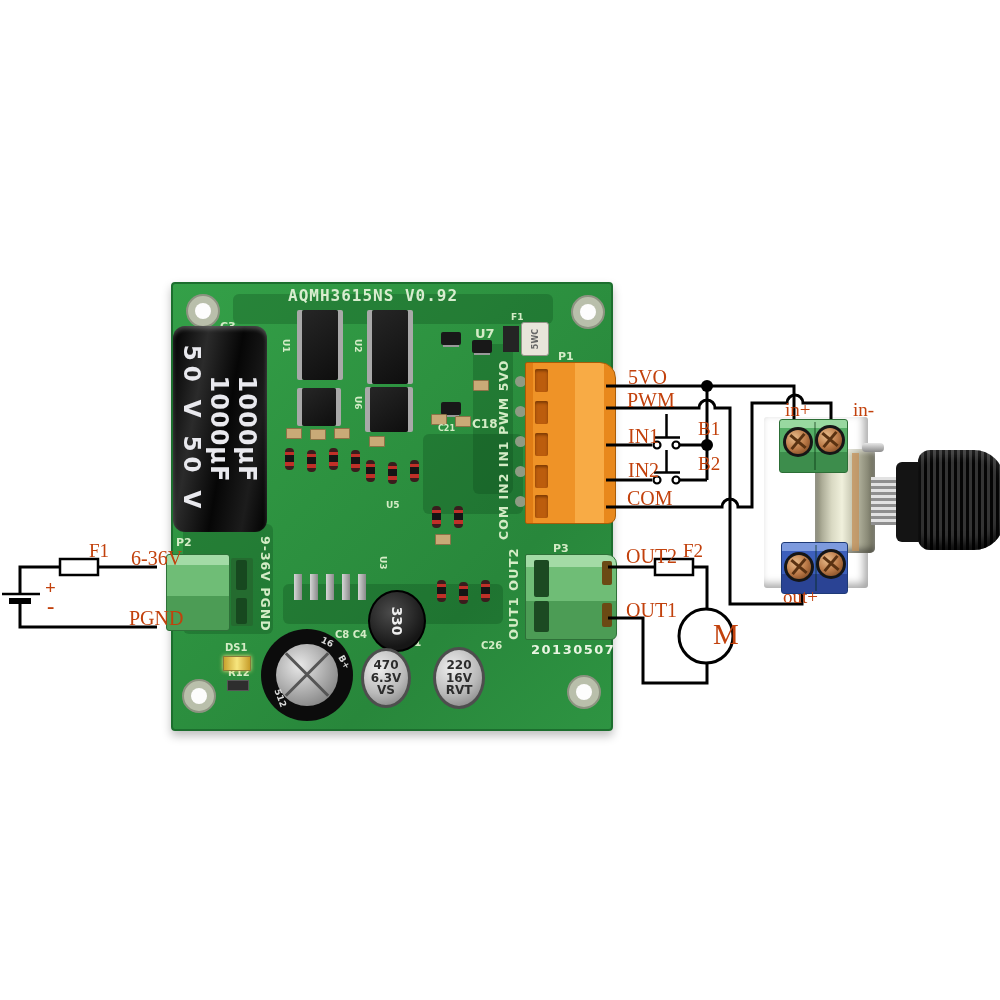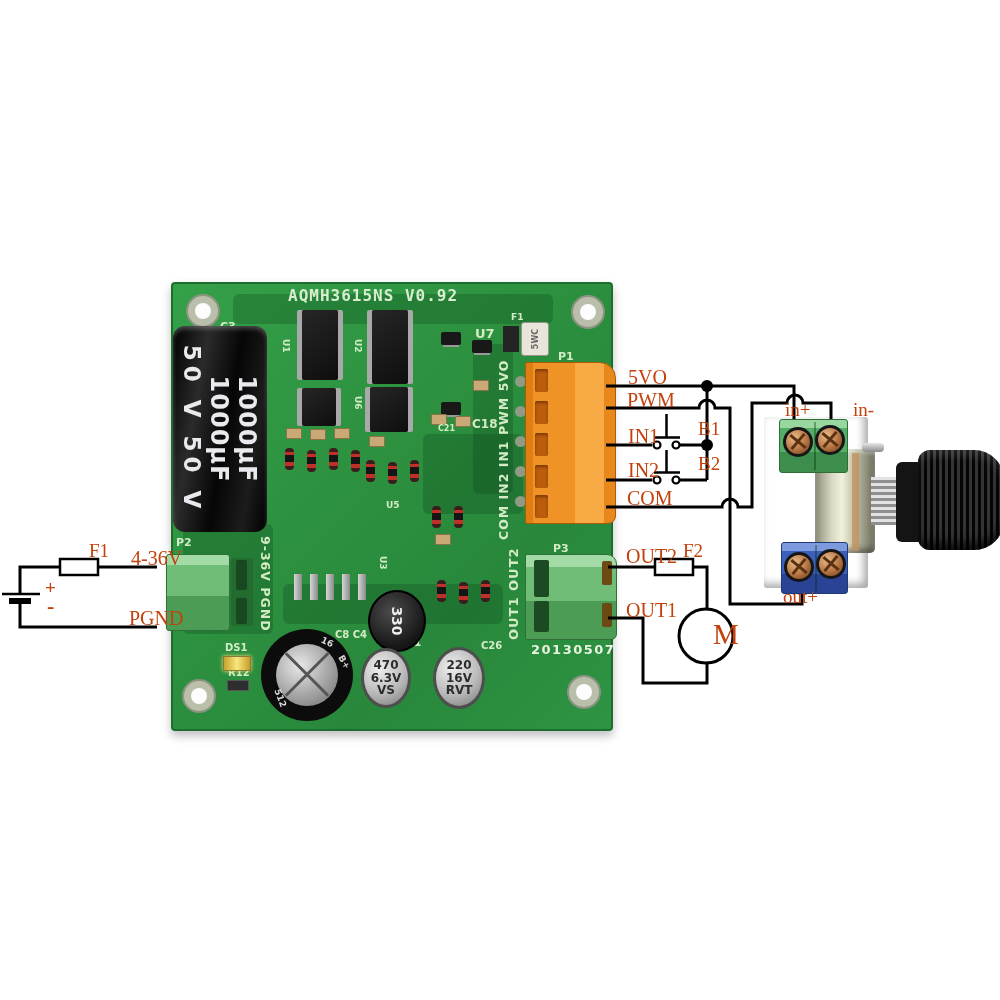--- a/index.html
+++ b/index.html
@@ -295,21 +295,21 @@
         </div>
       <div class="screwhole" style="left:34px;top:6px;">
           <div class="screw"></div>
         </div>
     </div>
   </div>
 
   <div class="lbl" style="left:25px;top:577px;font-weight:bold;font-size:19px;">+</div>
   <div class="lbl" style="left:27px;top:593px;font-weight:bold;font-size:22px;">-</div>
   <div class="lbl sm" style="left:69px;top:540px;">F1</div>
-  <div class="lbl" style="left:111px;top:547px;">4-36V</div>
+  <div class="lbl" style="left:111px;top:547px;">6-36V</div>
   <div class="lbl" style="left:109px;top:607px;">PGND</div>
 
   <div class="lbl" style="left:608px;top:366px;">5VO</div>
   <div class="lbl" style="left:607px;top:389px;">PWM</div>
   <div class="lbl" style="left:608px;top:425px;">IN1</div>
   <div class="lbl" style="left:608px;top:459px;">IN2</div>
   <div class="lbl" style="left:607px;top:487px;text-align:center;">COM</div>
   <div class="lbl sm" style="left:678px;top:418px;">B1</div>
   <div class="lbl sm" style="left:678px;top:453px;">B2</div>
 

